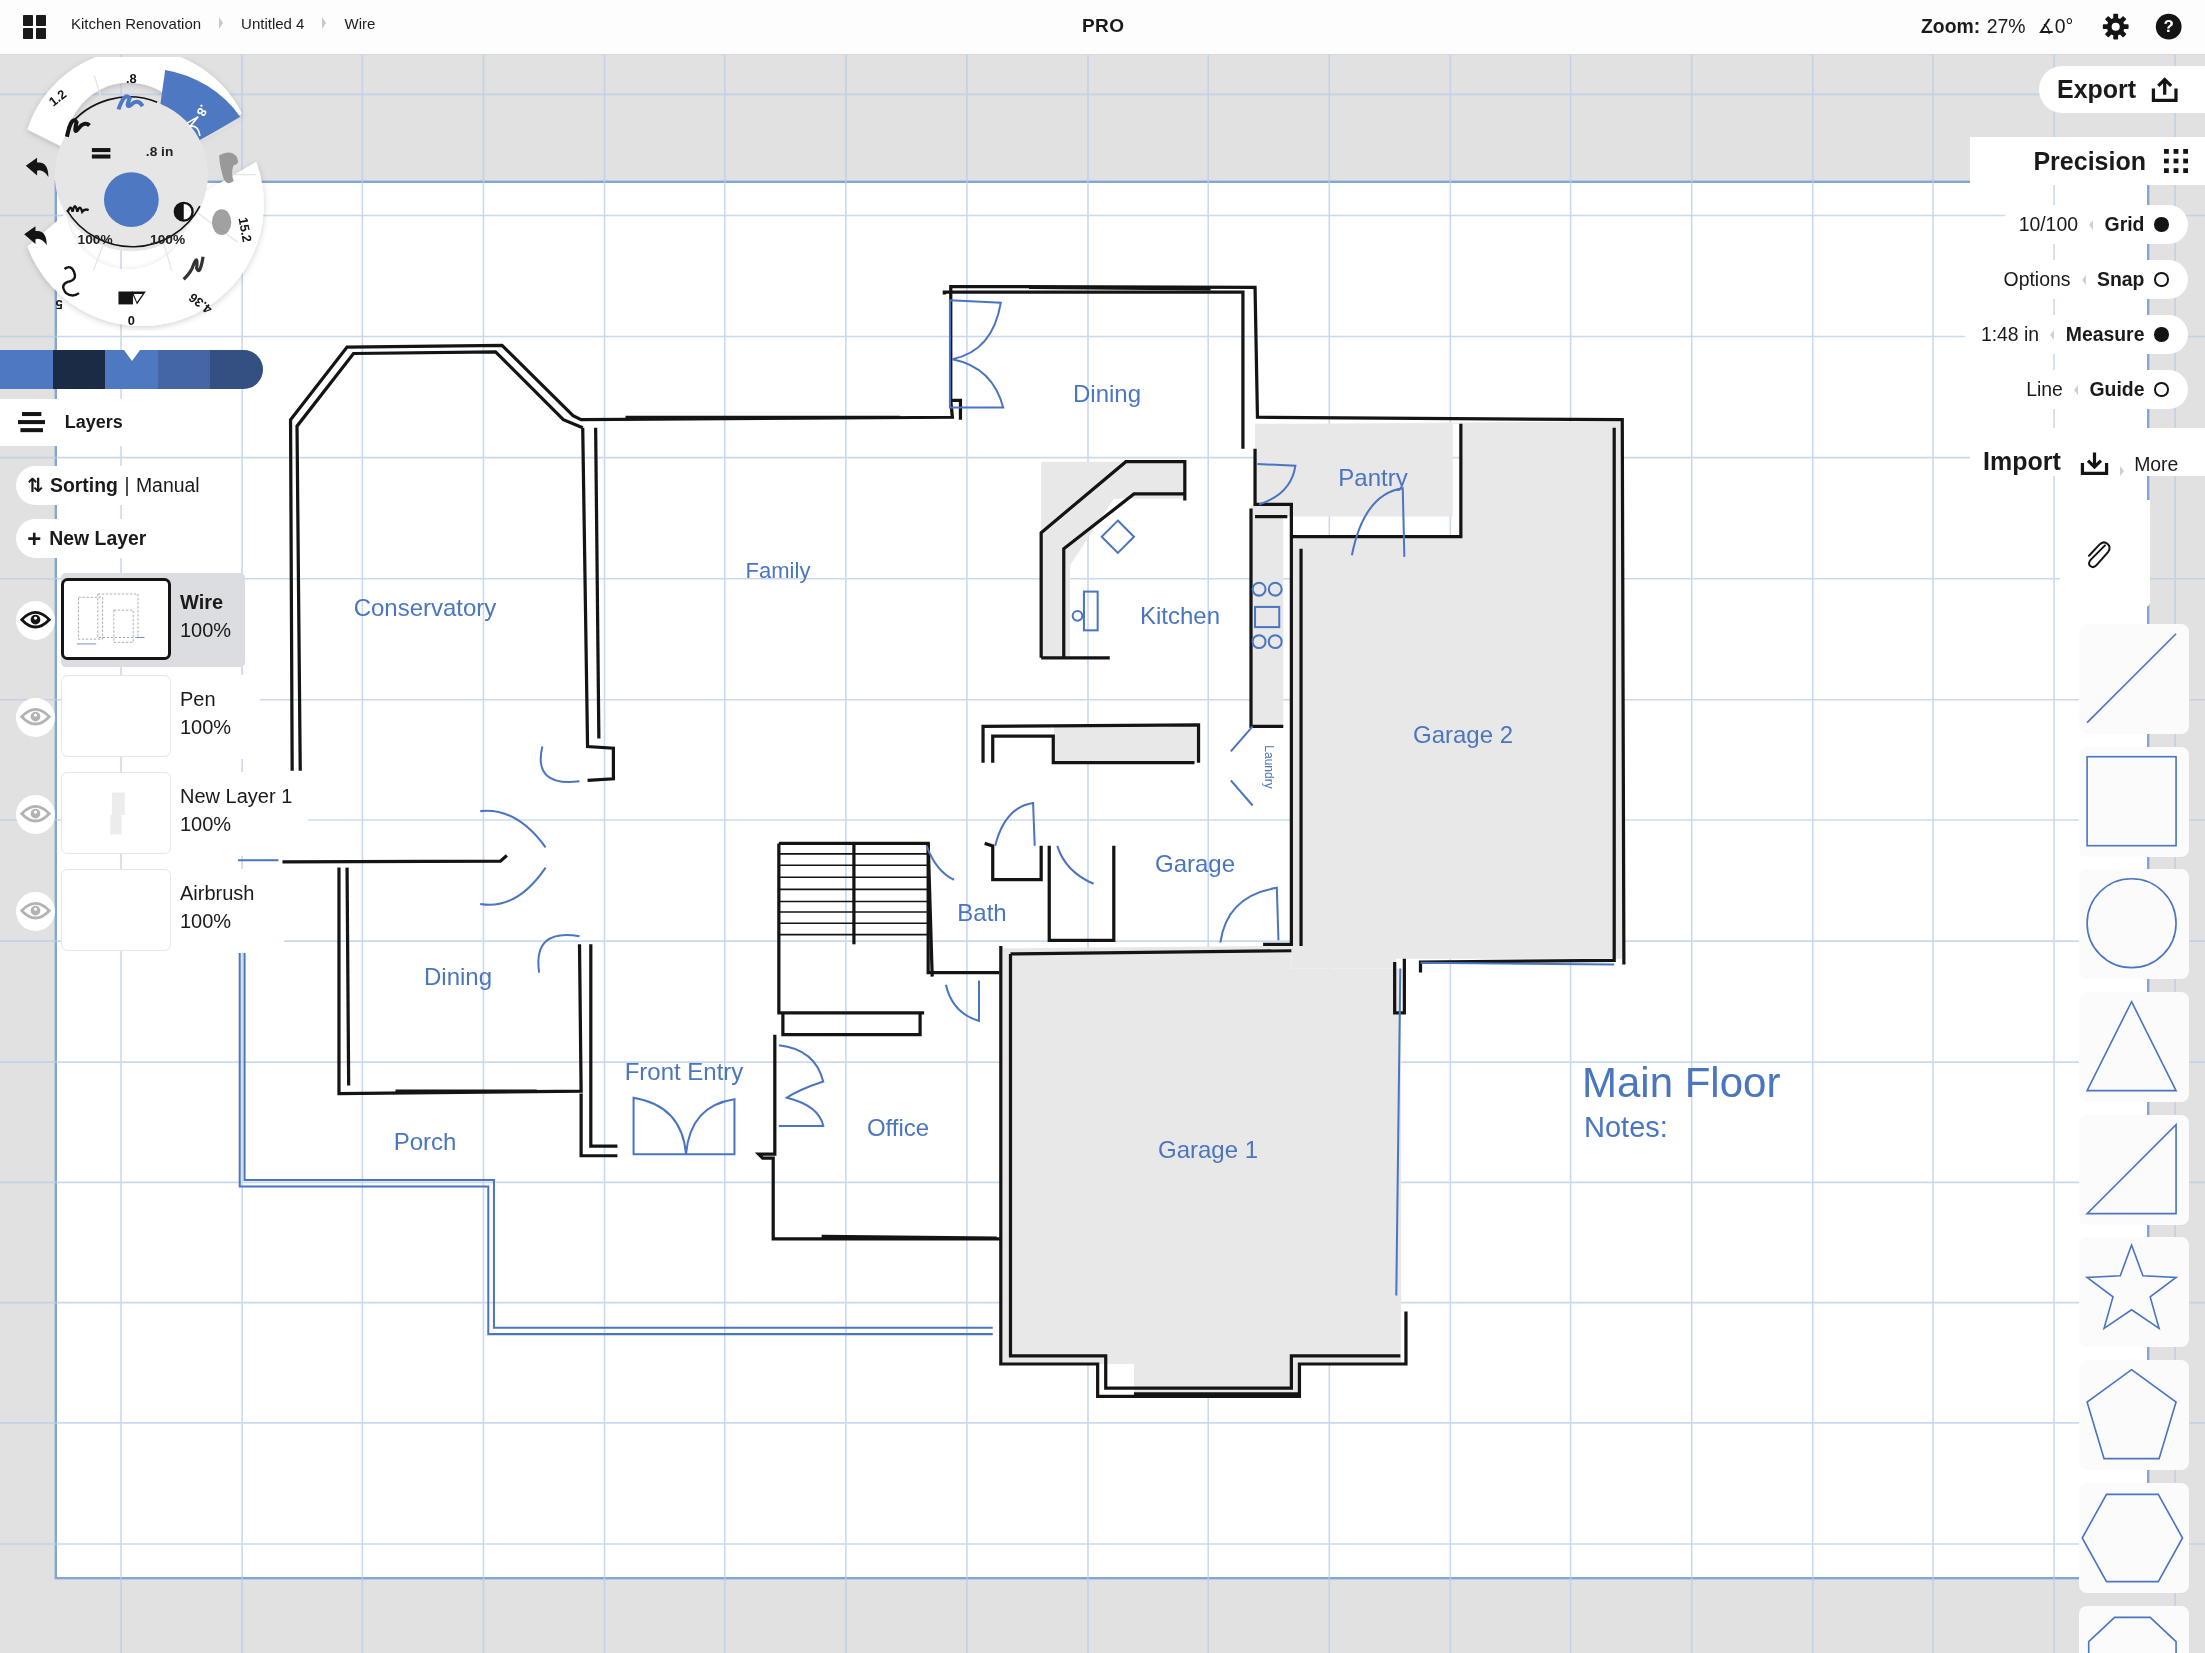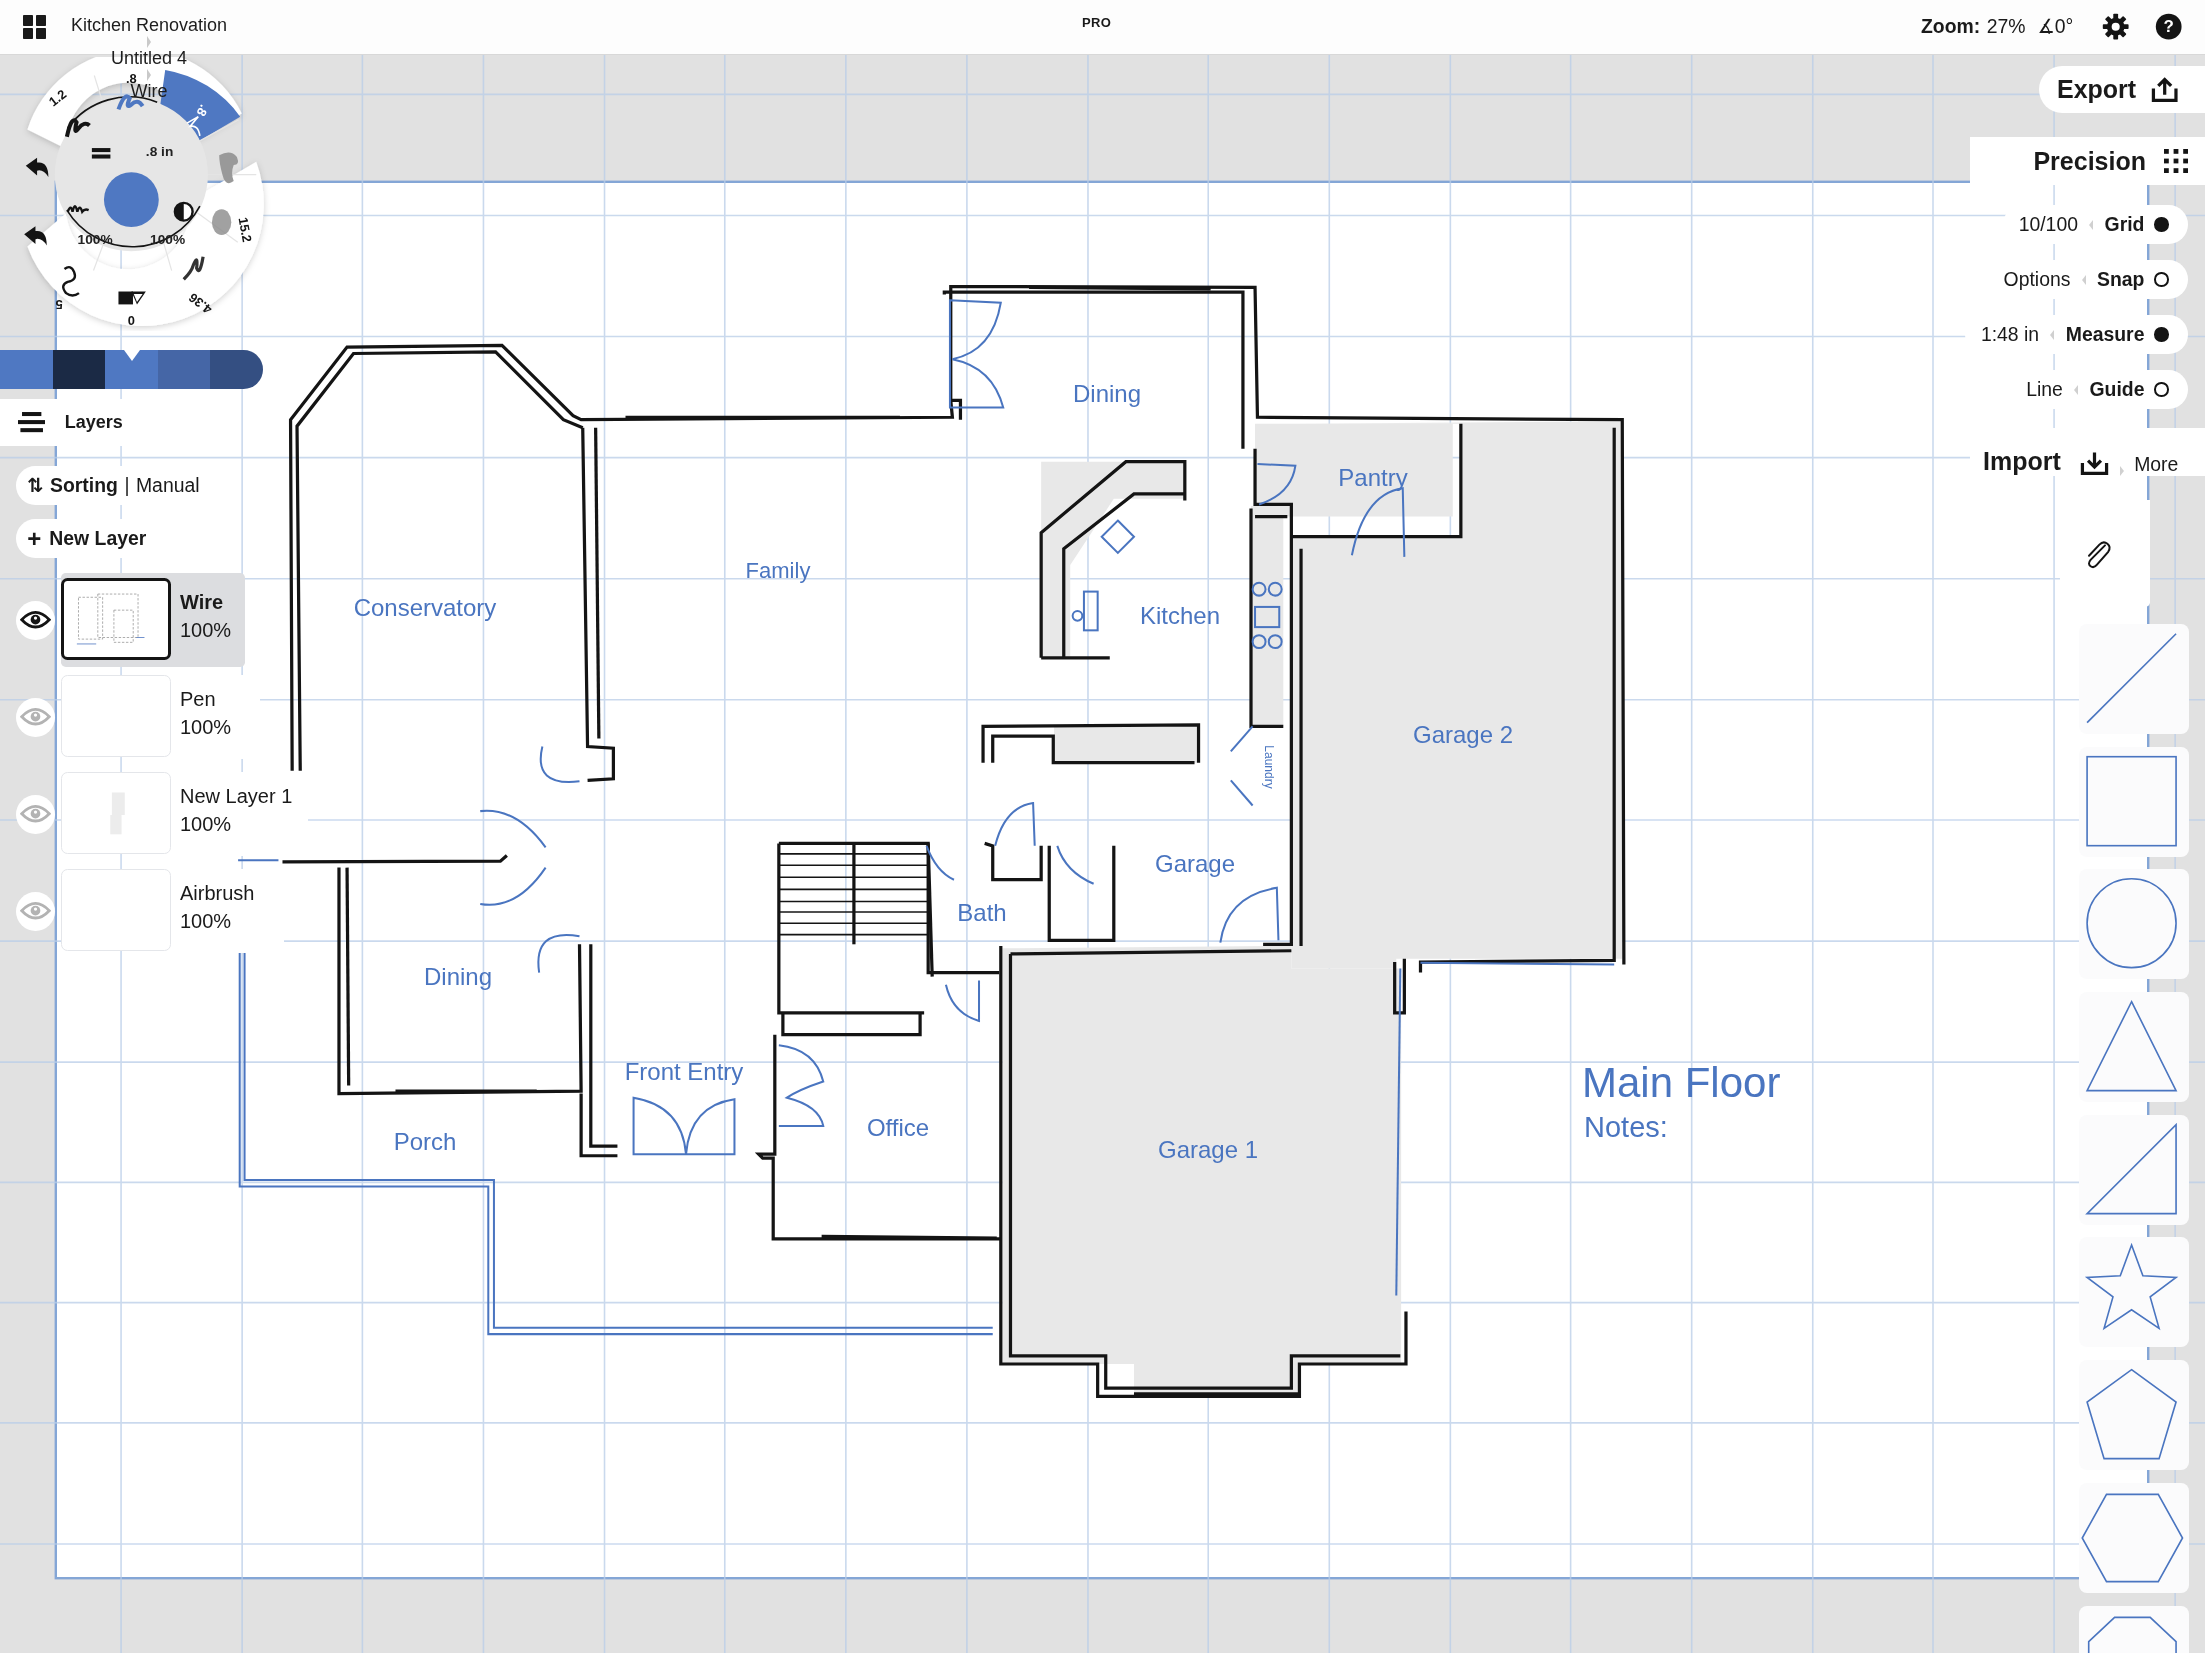--- a/index.html
+++ b/index.html
@@ -1,23 +1,23 @@
 <!DOCTYPE html>
 <html style="font-size:13px"><head>
 <meta charset="utf-8">
 <style>
   html,body{margin:0;padding:0;}
   body{width:2205px;height:1653px;position:relative;overflow:hidden;background:#e1e1e1;font-family:"Liberation Sans","DejaVu Sans",sans-serif;color:#1a1a1a;}
   
   .topbar{position:absolute;left:0;top:0;width:2205px;height:54px;background:#fdfdfd;border-bottom:0.8px solid #d8d8d8;z-index:20;}
   .topbar .apps{position:absolute;left:22.6px;top:15.3px;width:24px;height:24px;}
   .topbar .apps i{position:absolute;width:10.5px;height:10.5px;background:#1a1a1a;border-radius:0.8px;}
-  .crumbs{position:absolute;left:71px;top:14.5px;display:flex;align-items:center;font-size:18px;color:#1d1d1d;flex-direction:column;}
+  .crumbs{position:absolute;left:71px;top:14.5px;display:flex;align-items:center;font-size:15px;color:#1d1d1d;}
   .crumbs .sep{display:inline-block;width:0;height:0;border-top:6.5px solid transparent;border-bottom:6.5px solid transparent;border-left:4.8px solid #c9c9c9;margin:0 18px;}
-  .pro{position:absolute;left:1082px;top:14.5px;font-weight:bold;font-size:13px;letter-spacing:0.4px;}
+  .pro{position:absolute;left:1082px;top:14.5px;font-weight:bold;font-size:19px;letter-spacing:0.4px;}
   .zoomlbl{position:absolute;left:1921px;top:14.5px;font-size:19.4px;}
   .zoomlbl b{margin-right:6.5px;}
   .gear,.help{position:absolute;top:13px;width:27.4px;height:27.4px;}
   .gear{left:2102px;} .help{left:2155px;}
   
   .canvas{position:absolute;left:0;top:54px;width:2205px;height:1599px;}
   .paper{position:absolute;left:57px;top:129px;width:2090px;height:1394px;background:#fff;box-shadow:0 0 0 2.4px #84a6d6;}
   svg.grid,svg.plan{position:absolute;left:0;top:0;}
   
   .wheel{position:absolute;left:0;top:57px;width:274px;height:274px;z-index:10;}

